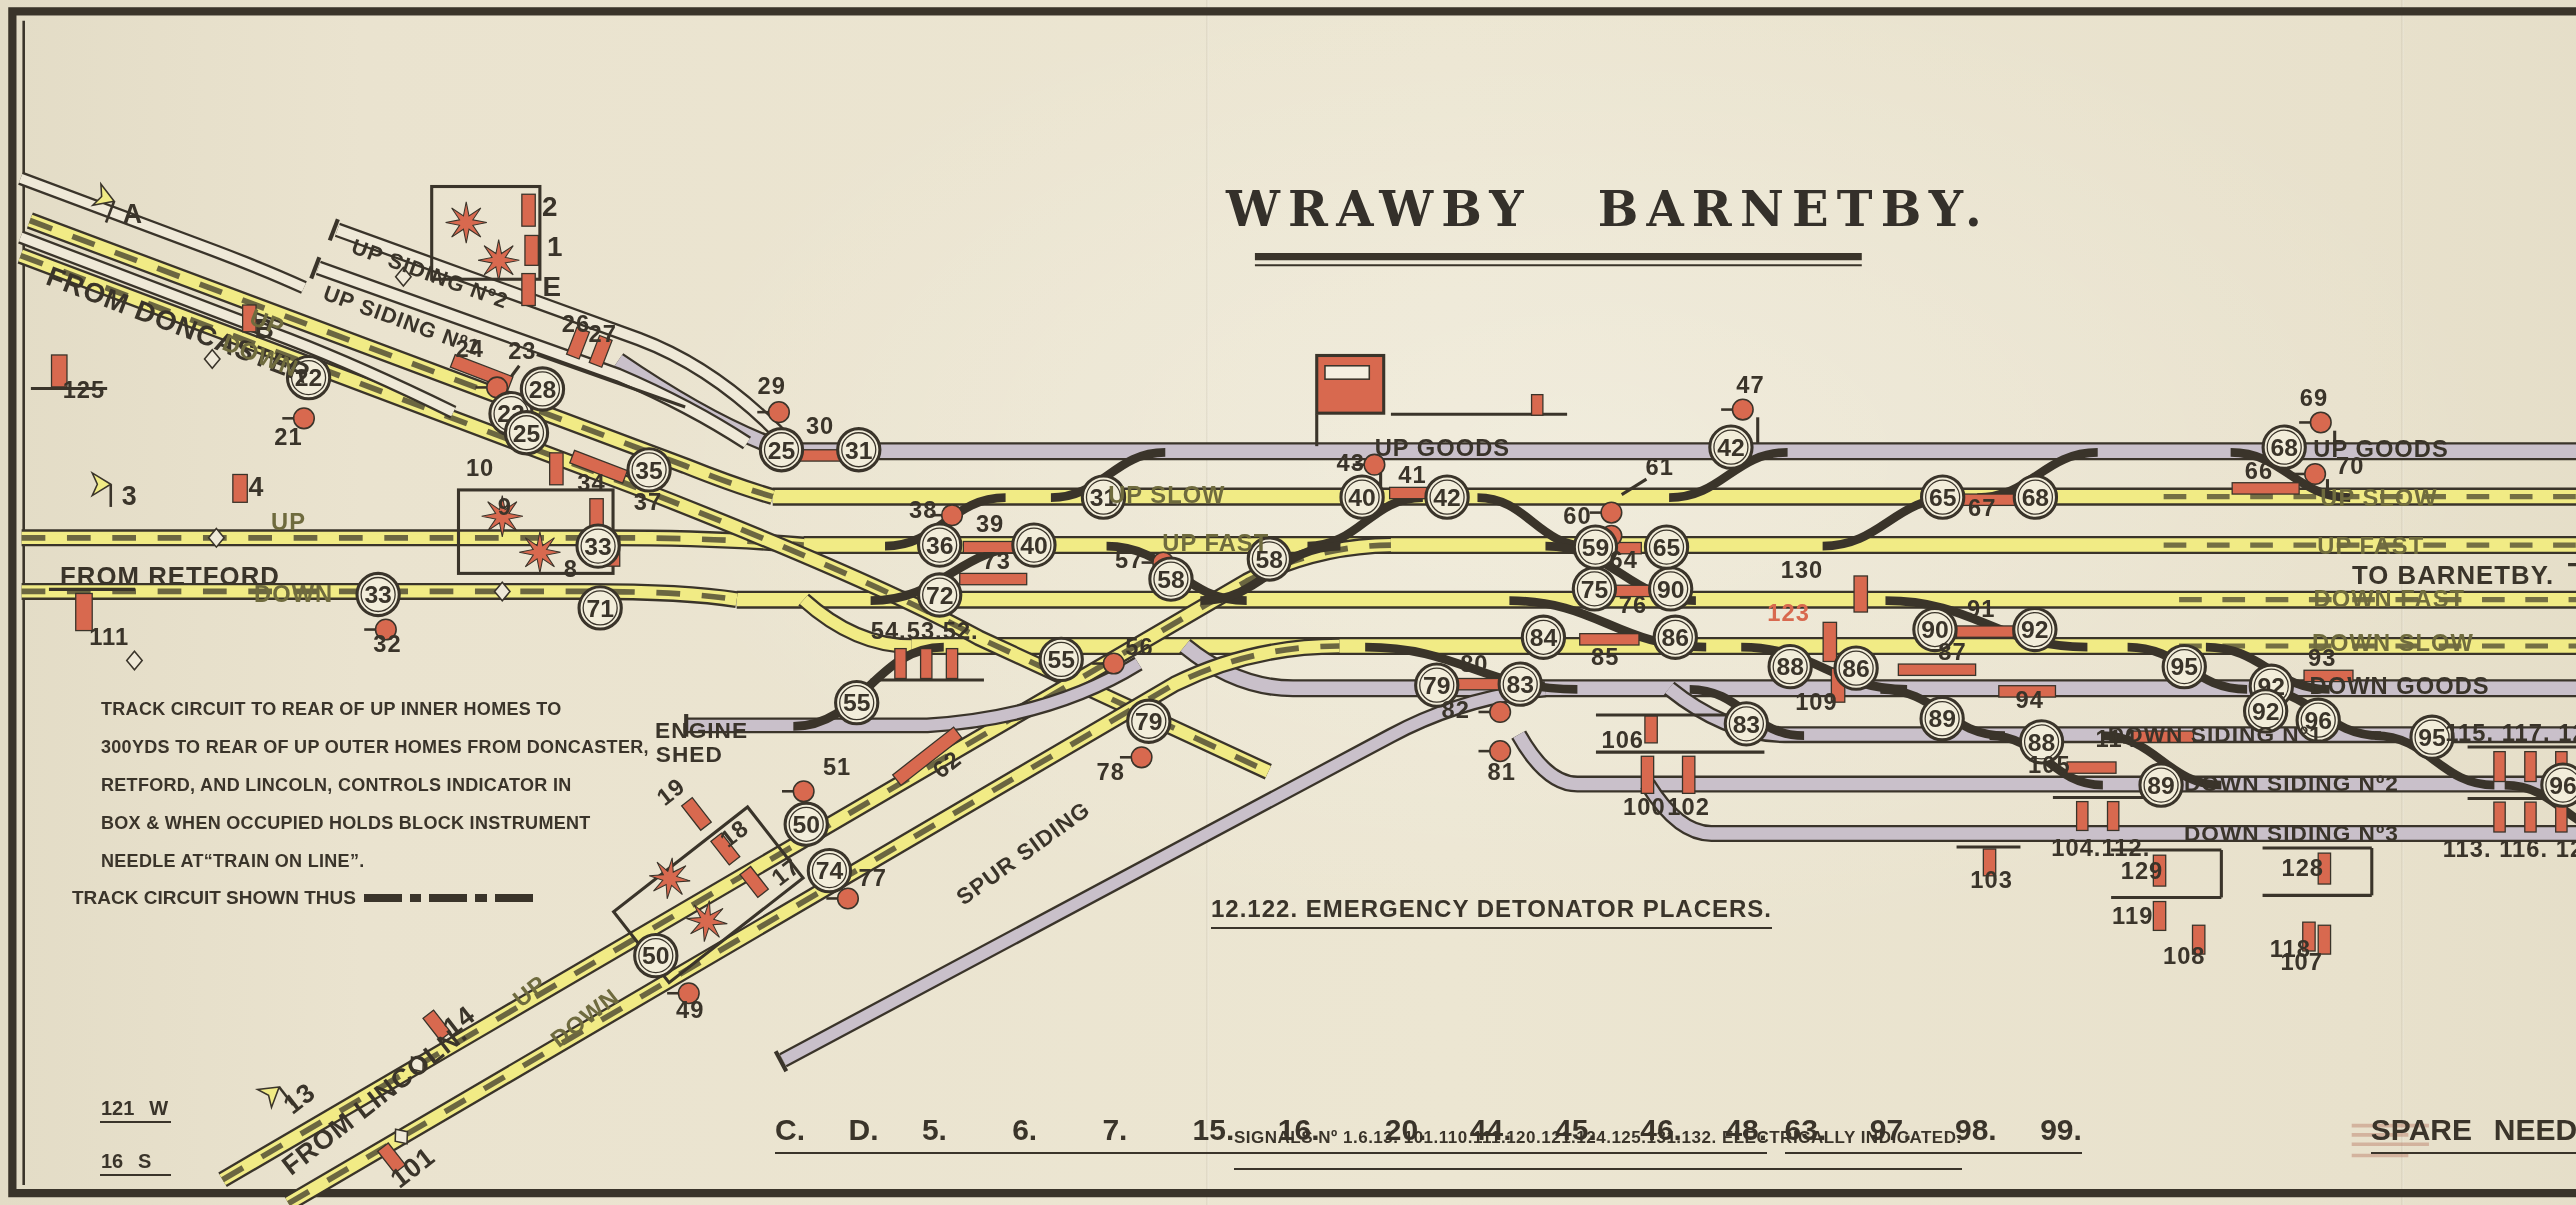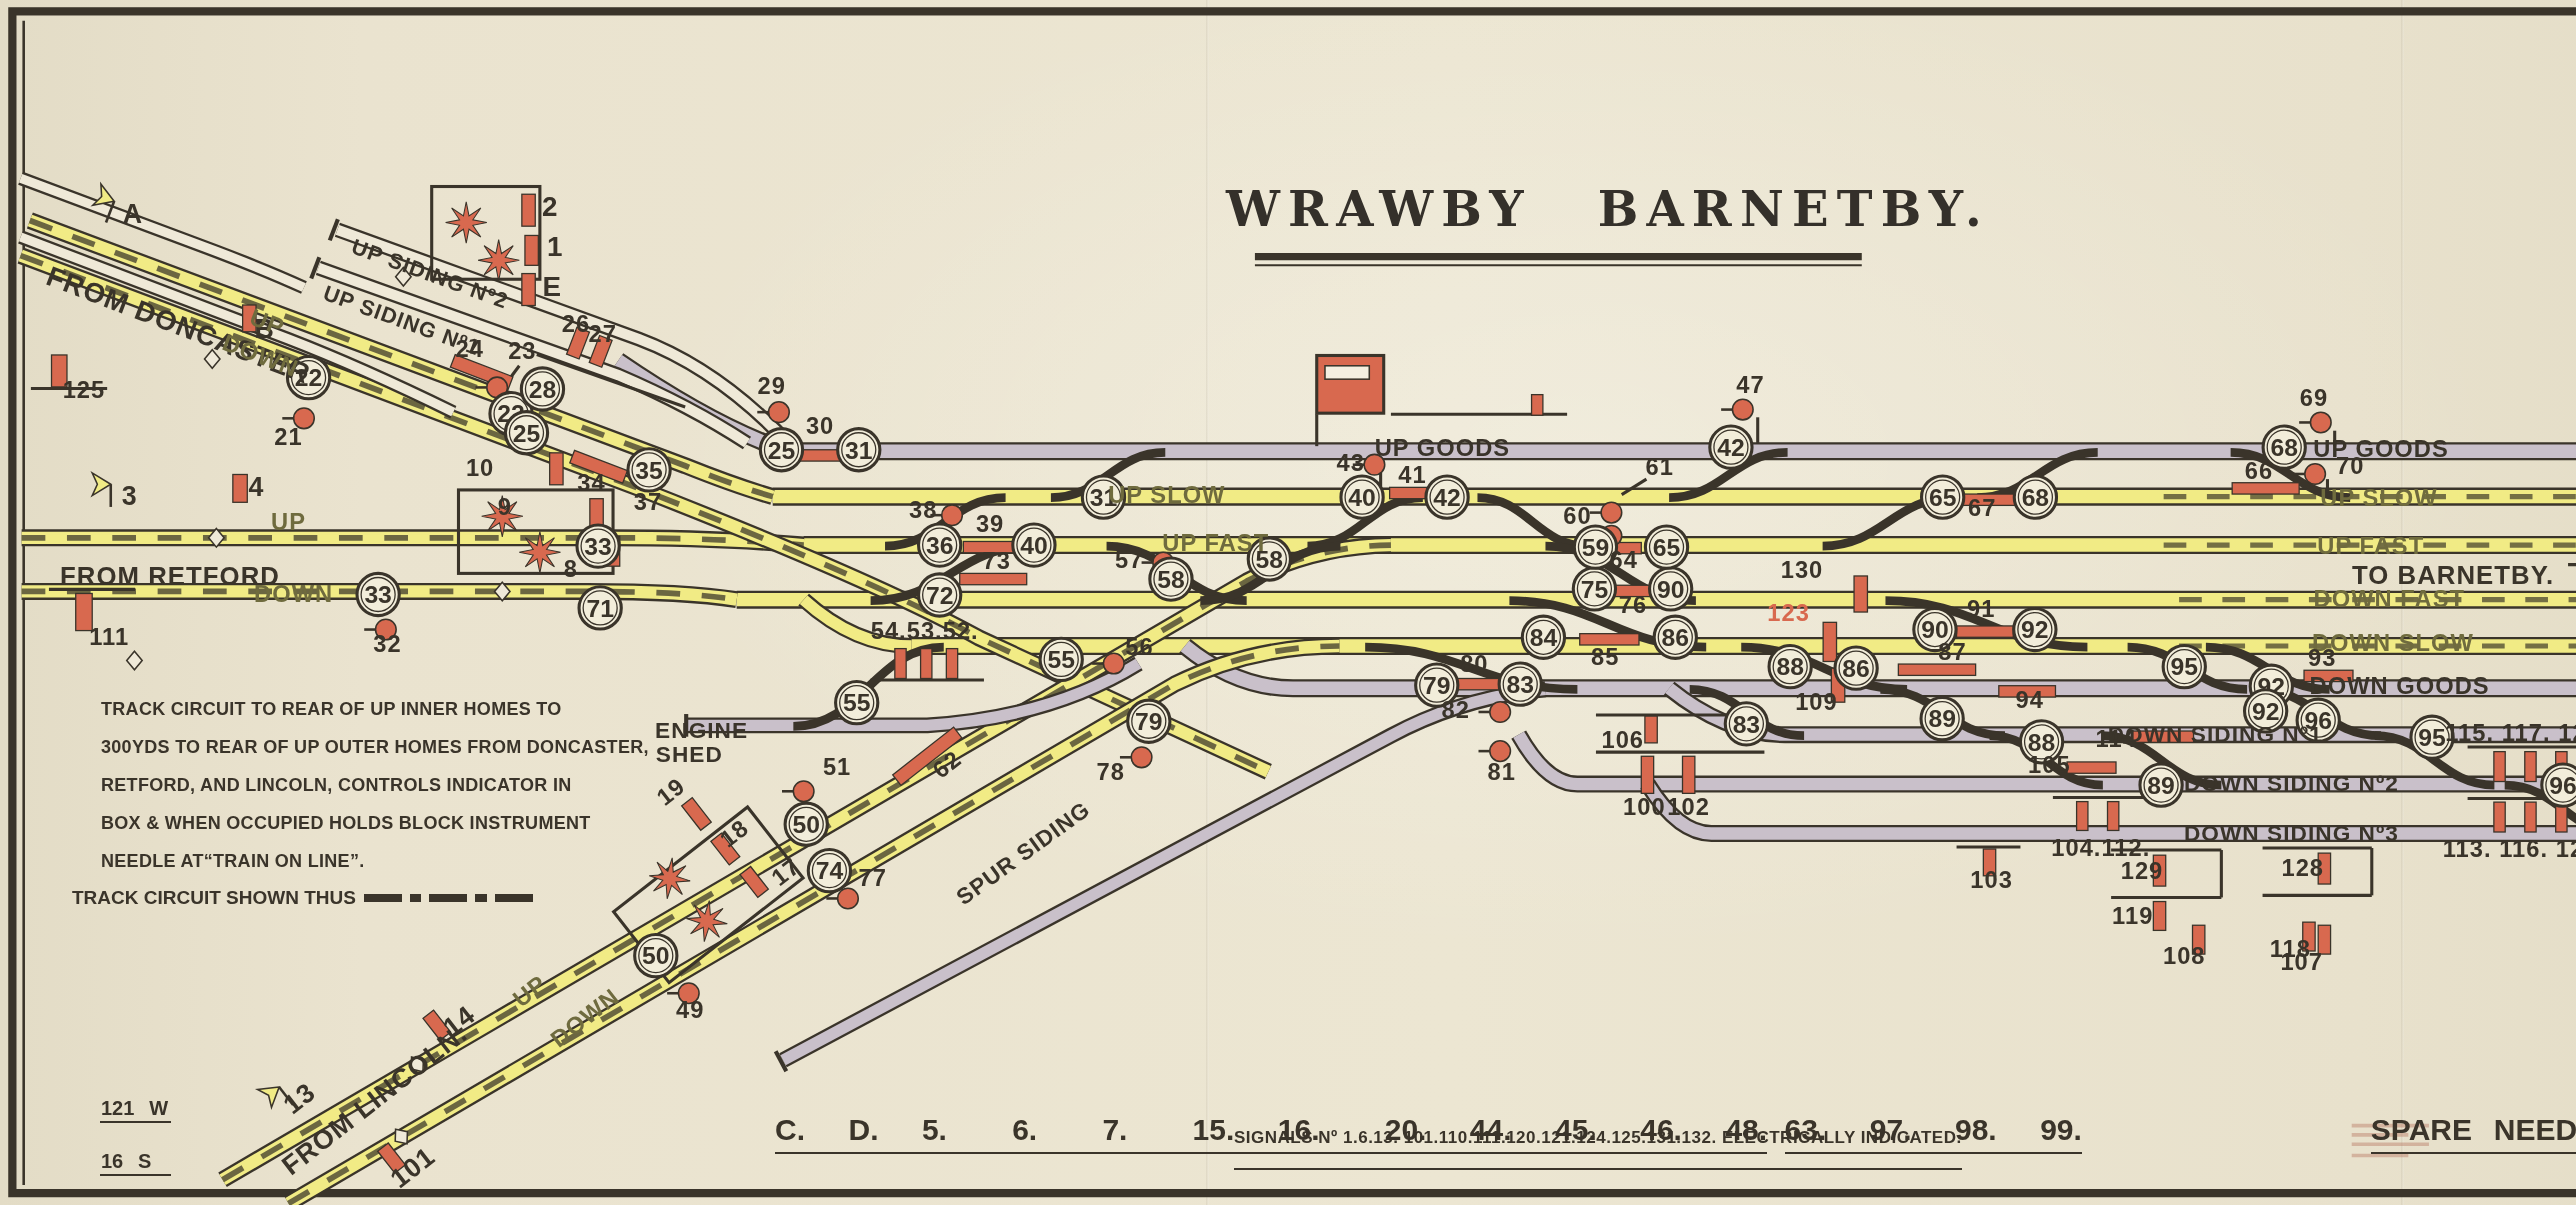--- a/index.html
+++ b/index.html
@@ -577,20 +577,21 @@
 
   <div class="ov shown" style="left:72px;top:887px;">
     <span>TRACK CIRCUIT SHOWN THUS</span>
     <span class="tcdash"></span>
     <span class="tcdot"></span>
     <span class="tcdash"></span>
     <span class="tcdot"></span>
     <span class="tcdash"></span>
   </div>
 
+  <div class="ov deto" style="left:1211px;top:895px;">12.122. EMERGENCY DETONATOR PLACERS.</div>
 
   <div class="ov sparerow" style="left:775px;top:1113px;">
     <span>C.  D.  5.   6.   7.   15.  16.   20.  44.  45.  46.  48.</span>
     <span style="margin-left:17.5px">63.  97.  98.  99.</span>
     <span style="margin-left:289px">SPARE NEEDLE.</span>
   </div>
 
   <div class="ov sig" style="left:1234px;top:1128px;">SIGNALS Nº 1.6.13. 101.110.111.120.121.124.125.131.132. ELECTRICALLY INDICATED.</div>
 
   <div class="ov corner" style="left:100px;top:1079px;">

